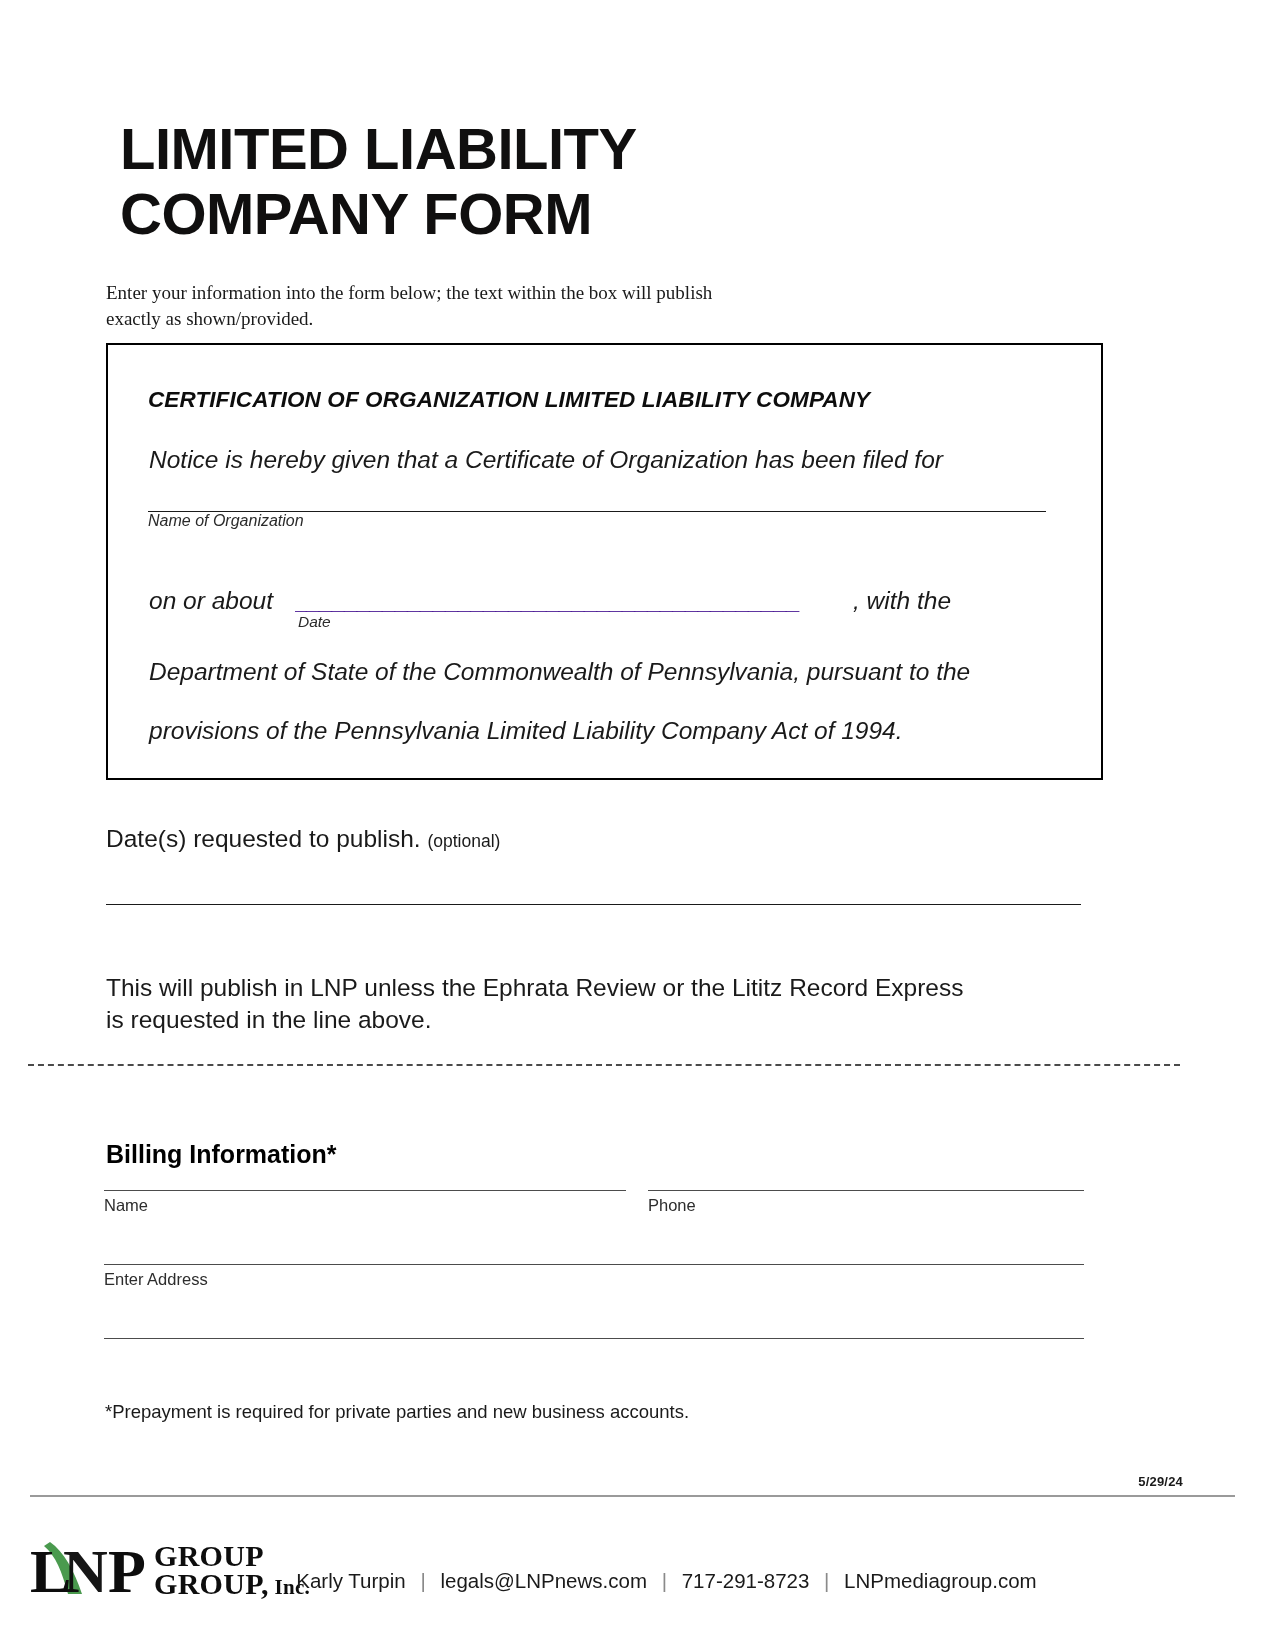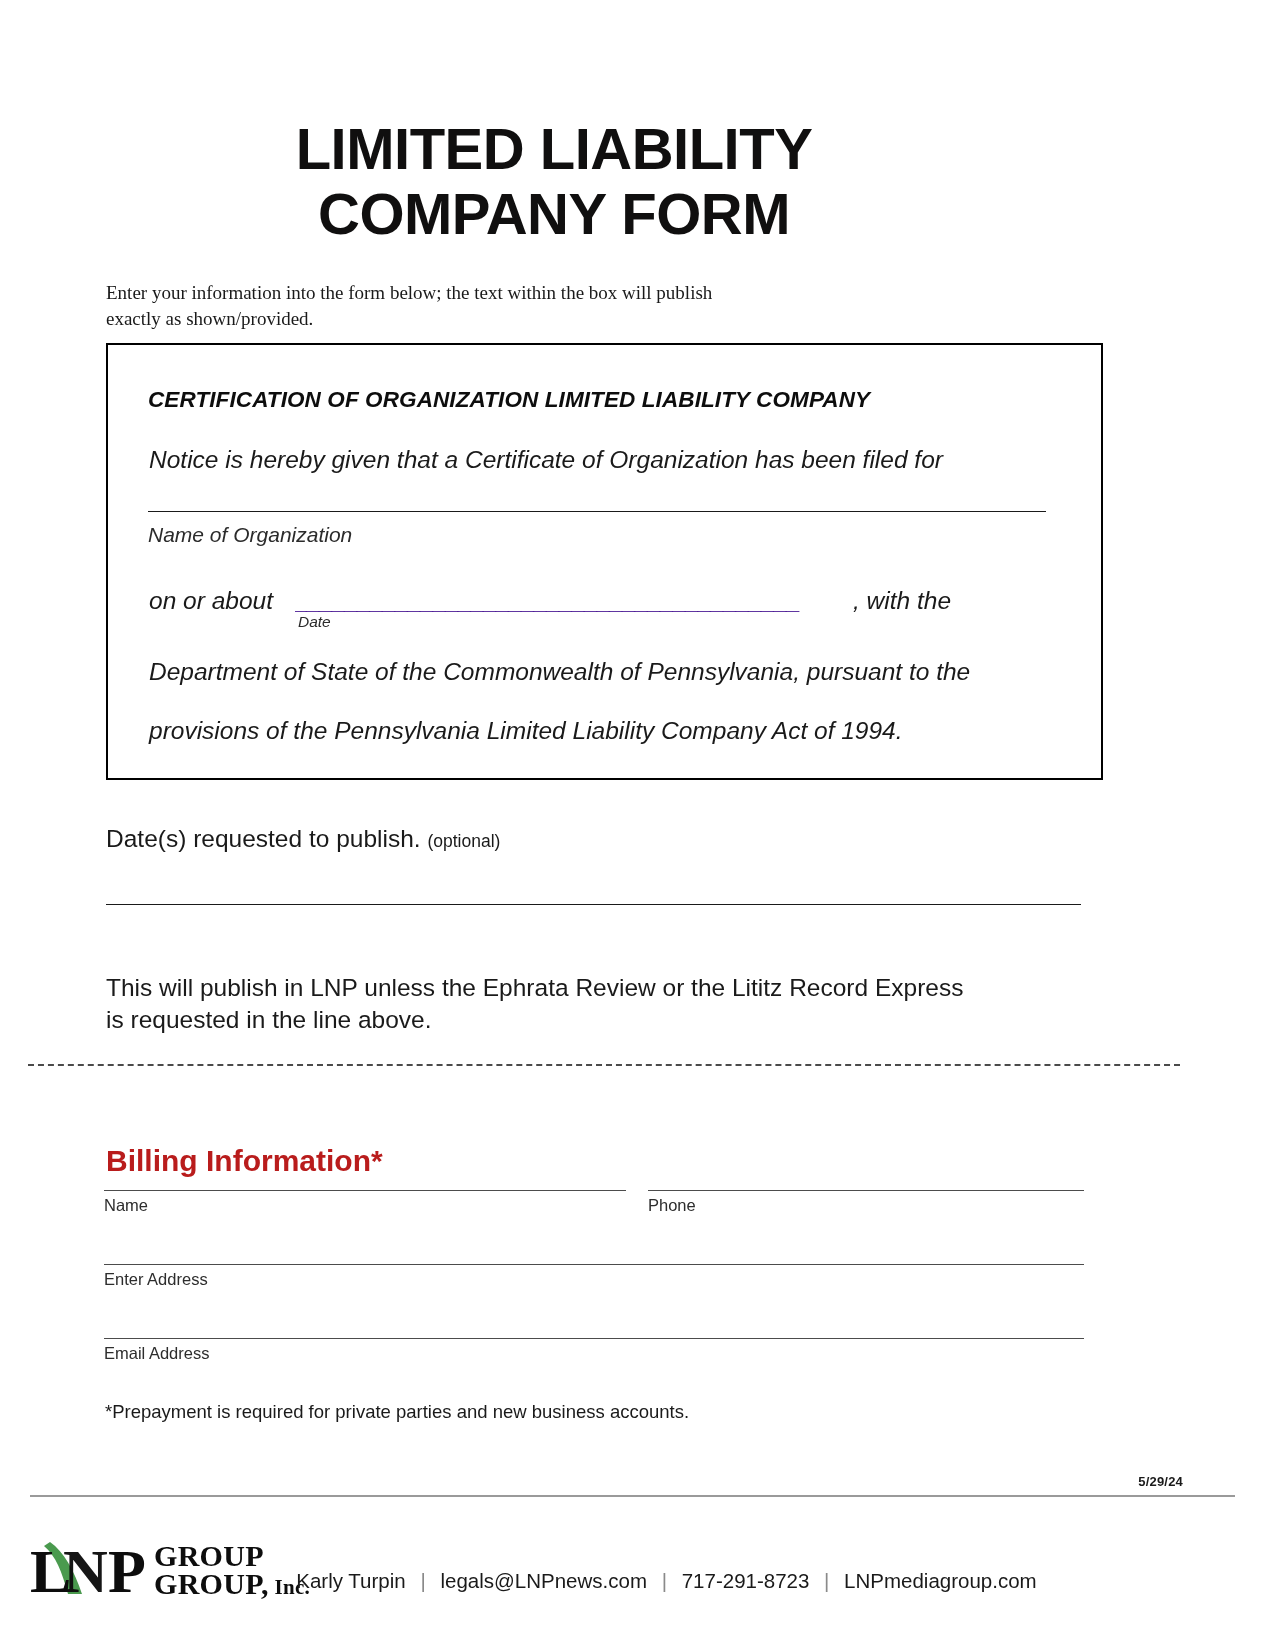--- a/index.html
+++ b/index.html
@@ -16,29 +16,28 @@
     overflow: hidden;
   }
   .page {
     position: absolute;
     inset: 0;
   }
 
   
   .doc-title {
     position: absolute;
-    left: 104px;
+    left: 120px;
     top: 78px;
     width: 900px;
     font-size: 58px;
     font-weight: bold;
     line-height: 1.12;
     letter-spacing: -0.5px;
     color: #100f0f;
-    text-align: center;
   }
   .doc-title .line { display: block; }
 
   
   .intro {
     position: absolute;
     left: 106px;
     top: 261px;
     width: 930px;
     font-size: 19px;
@@ -81,23 +80,23 @@
     left: 40px;
     top: 166px;
     width: 898px;
   }
   .rule-solid {
     border-bottom: 1.8px solid #1a1a1a;
     height: 0;
     width: 100%;
   }
   .field-caption {
-    font-size: 21px;
+    font-size: 16px;
     color: #2b2b2b;
-    margin-top: 11px;
+    margin-top: 0;
     display: block;
   }
 
   .row-about {
     position: absolute;
     left: 41px;
     top: 242px;
     width: 920px;
     display: flex;
     align-items: baseline;
@@ -184,23 +183,23 @@
     width: 1152px;
     border-top: 2px dashed #4a4a4a;
     height: 0;
   }
 
   
   .billing-title {
     position: absolute;
     left: 106px;
     top: 1119px;
-    font-size: 30px;
-    font-weight: bold;
-    color: #b91c1c;
+    font-size: 25px;
+    font-weight: bold;
+    color: #000000;
   }
   .bfield {
     position: absolute;
   }
   .bfield .rule {
     border-bottom: 1.8px solid #4c4c4c;
     height: 0;
     width: 100%;
   }
   .bfield .cap {
@@ -355,21 +354,20 @@
     <span class="cap">Phone</span>
   </div>
 
   <div class="bfield f-home">
     <div class="rule"></div>
     <span class="cap">Enter Address</span>
   </div>
 
   <div class="bfield f-email">
     <div class="rule"></div>
-    <span class="cap">Email Address</span>
   </div>
 
   <div class="prepay-note">*Prepayment is required for private parties and new business accounts.</div>
 
   <div class="footer-datestamp">5/29/24</div>
   <div class="footer-rule"></div>
 
   <div class="footer-logo">
     <span class="logo-mark">
       <svg width="118" height="66" viewBox="0 0 118 66" xmlns="http://www.w3.org/2000/svg" aria-hidden="true">

